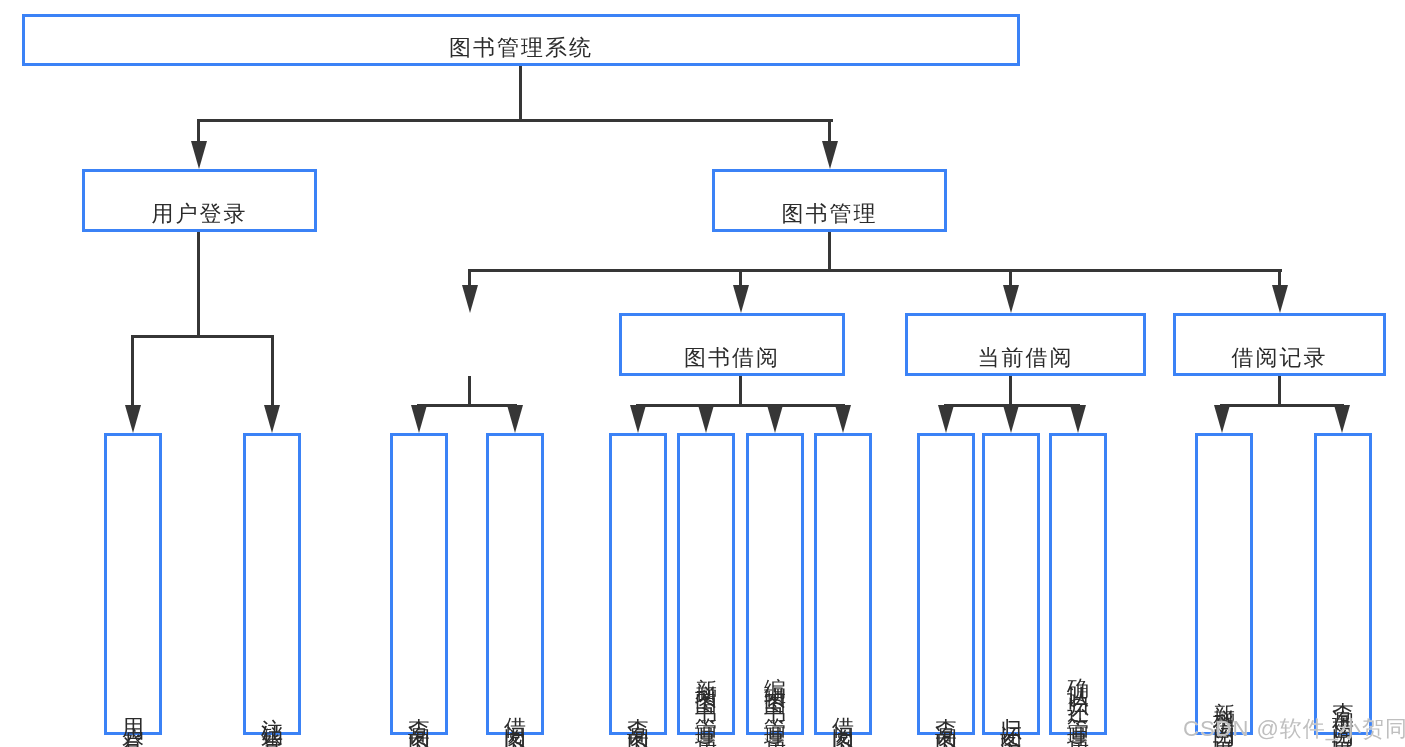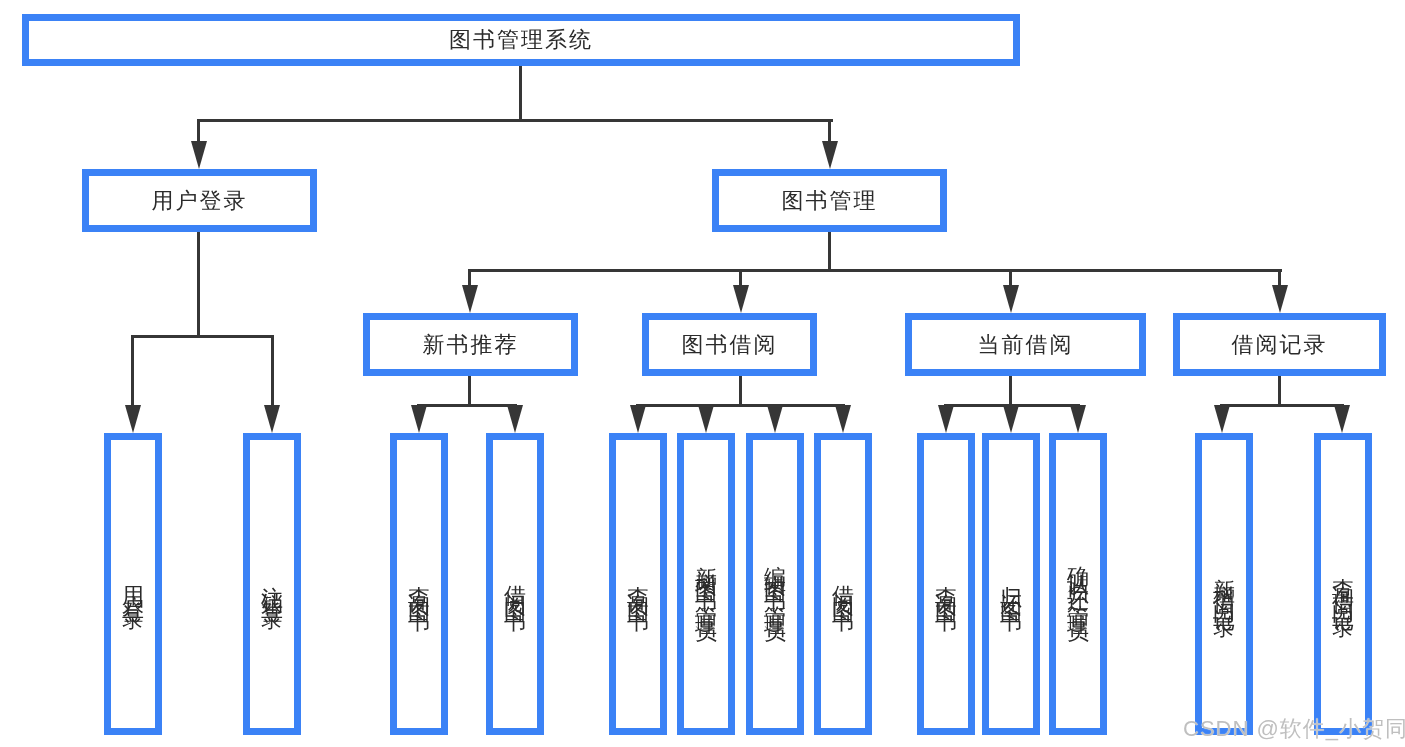--- a/index.html
+++ b/index.html
@@ -8,23 +8,23 @@
     width: 1405px;
     height: 747px;
     background: #ffffff;
     overflow: hidden;
     font-family: "Liberation Sans", sans-serif;
   }
   .box {
     position: absolute;
     box-sizing: border-box;
     background: #ffffff;
-    border: 7px solid #3b82f6;
+    border: 3px solid #3b82f6;
     display: flex;
-    align-items: center;
+    align-items: flex-end;
     justify-content: center;
     z-index: 2;
   }
   .hlabel {
     font-size: 22px;
     color: #2b2b2b;
     letter-spacing: 2px;
     white-space: nowrap;
   }
   .vlabel {
@@ -97,24 +97,21 @@
   <div class="hline" style="left:468px;top:269px;width:814px"></div>
   <div class="vline" style="left:468px;top:269px;height:22px"></div>
   <div class="arrow" style="left:462px;top:285px"></div>
   <div class="vline" style="left:739px;top:269px;height:22px"></div>
   <div class="arrow" style="left:733px;top:285px"></div>
   <div class="vline" style="left:1009px;top:269px;height:22px"></div>
   <div class="arrow" style="left:1003px;top:285px"></div>
   <div class="vline" style="left:1278px;top:269px;height:22px"></div>
   <div class="arrow" style="left:1272px;top:285px"></div>
 
-  <div class="box" style="left:363px;top:313px;width:215px;height:63px">
-    <span class="hlabel">新书推荐</span>
-  </div>
-  <div class="box" style="left:642px;top:313px;width:175px;height:63px">
+  <div class="box" style="left:619px;top:313px;width:226px;height:63px">
     <span class="hlabel">图书借阅</span>
   </div>
   <div class="box" style="left:905px;top:313px;width:241px;height:63px">
     <span class="hlabel">当前借阅</span>
   </div>
   <div class="box" style="left:1173px;top:313px;width:213px;height:63px">
     <span class="hlabel">借阅记录</span>
   </div>
 
   <div class="vline" style="left:468px;top:376px;height:31px"></div>

